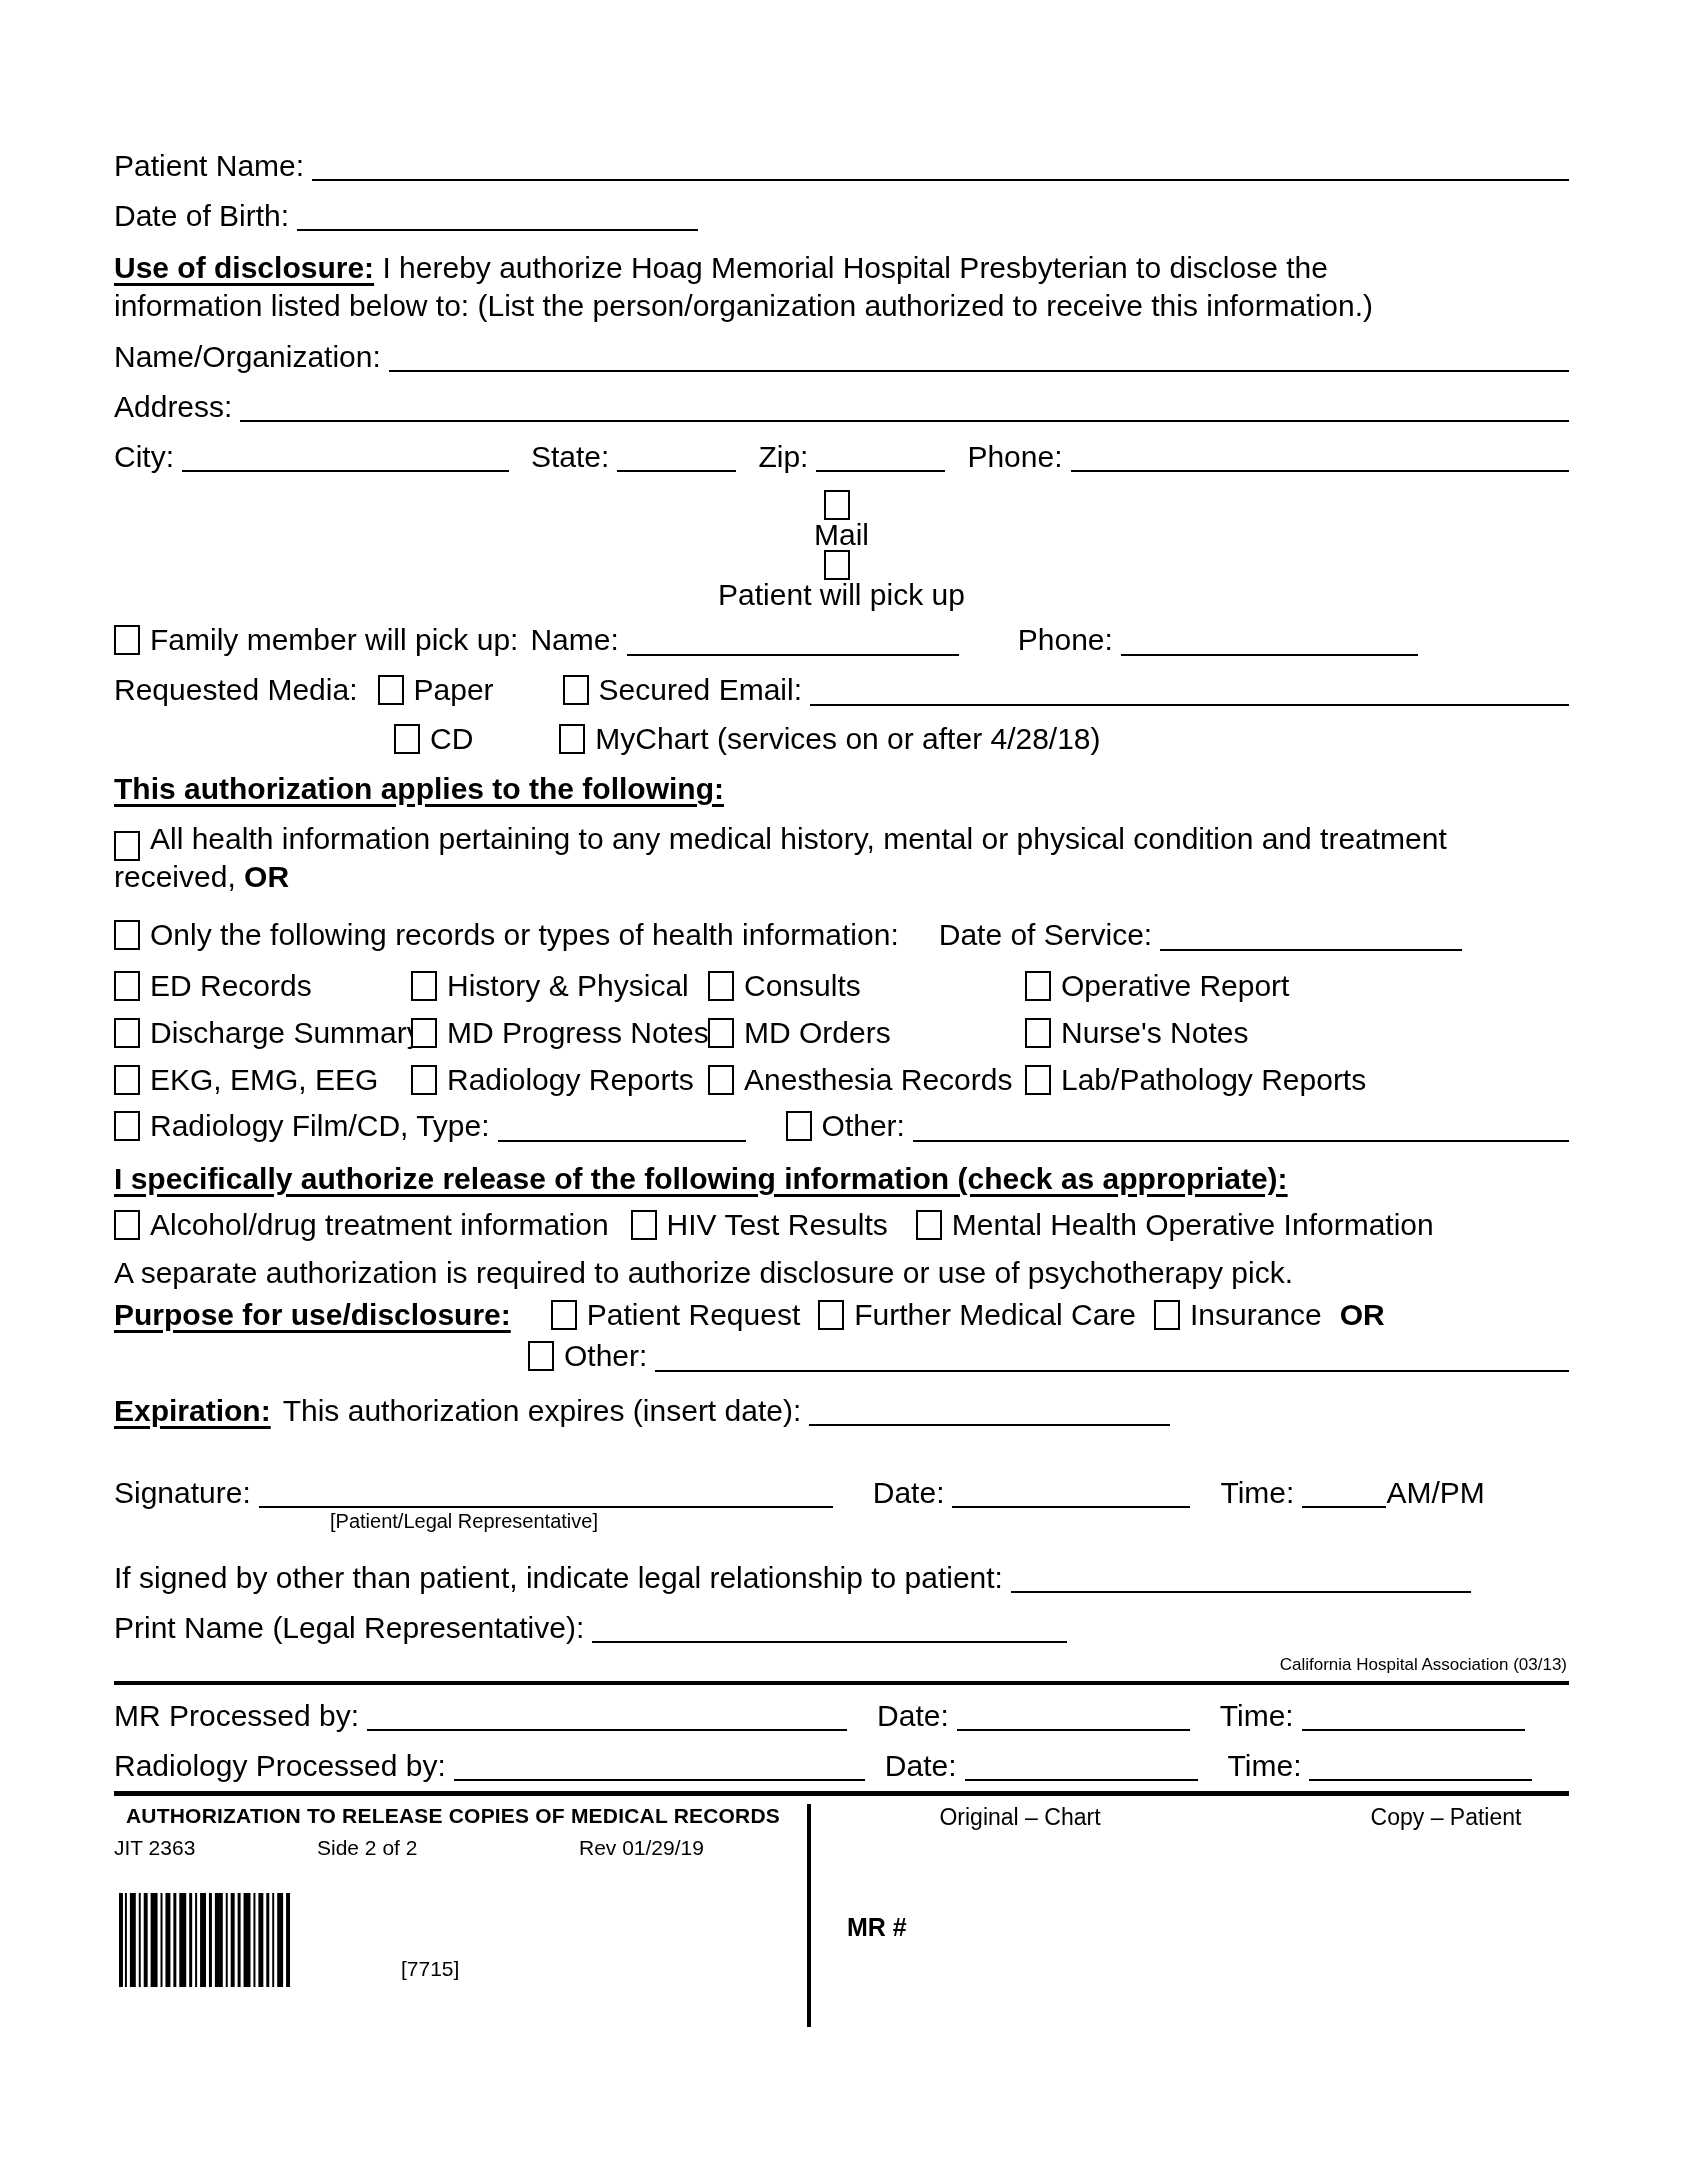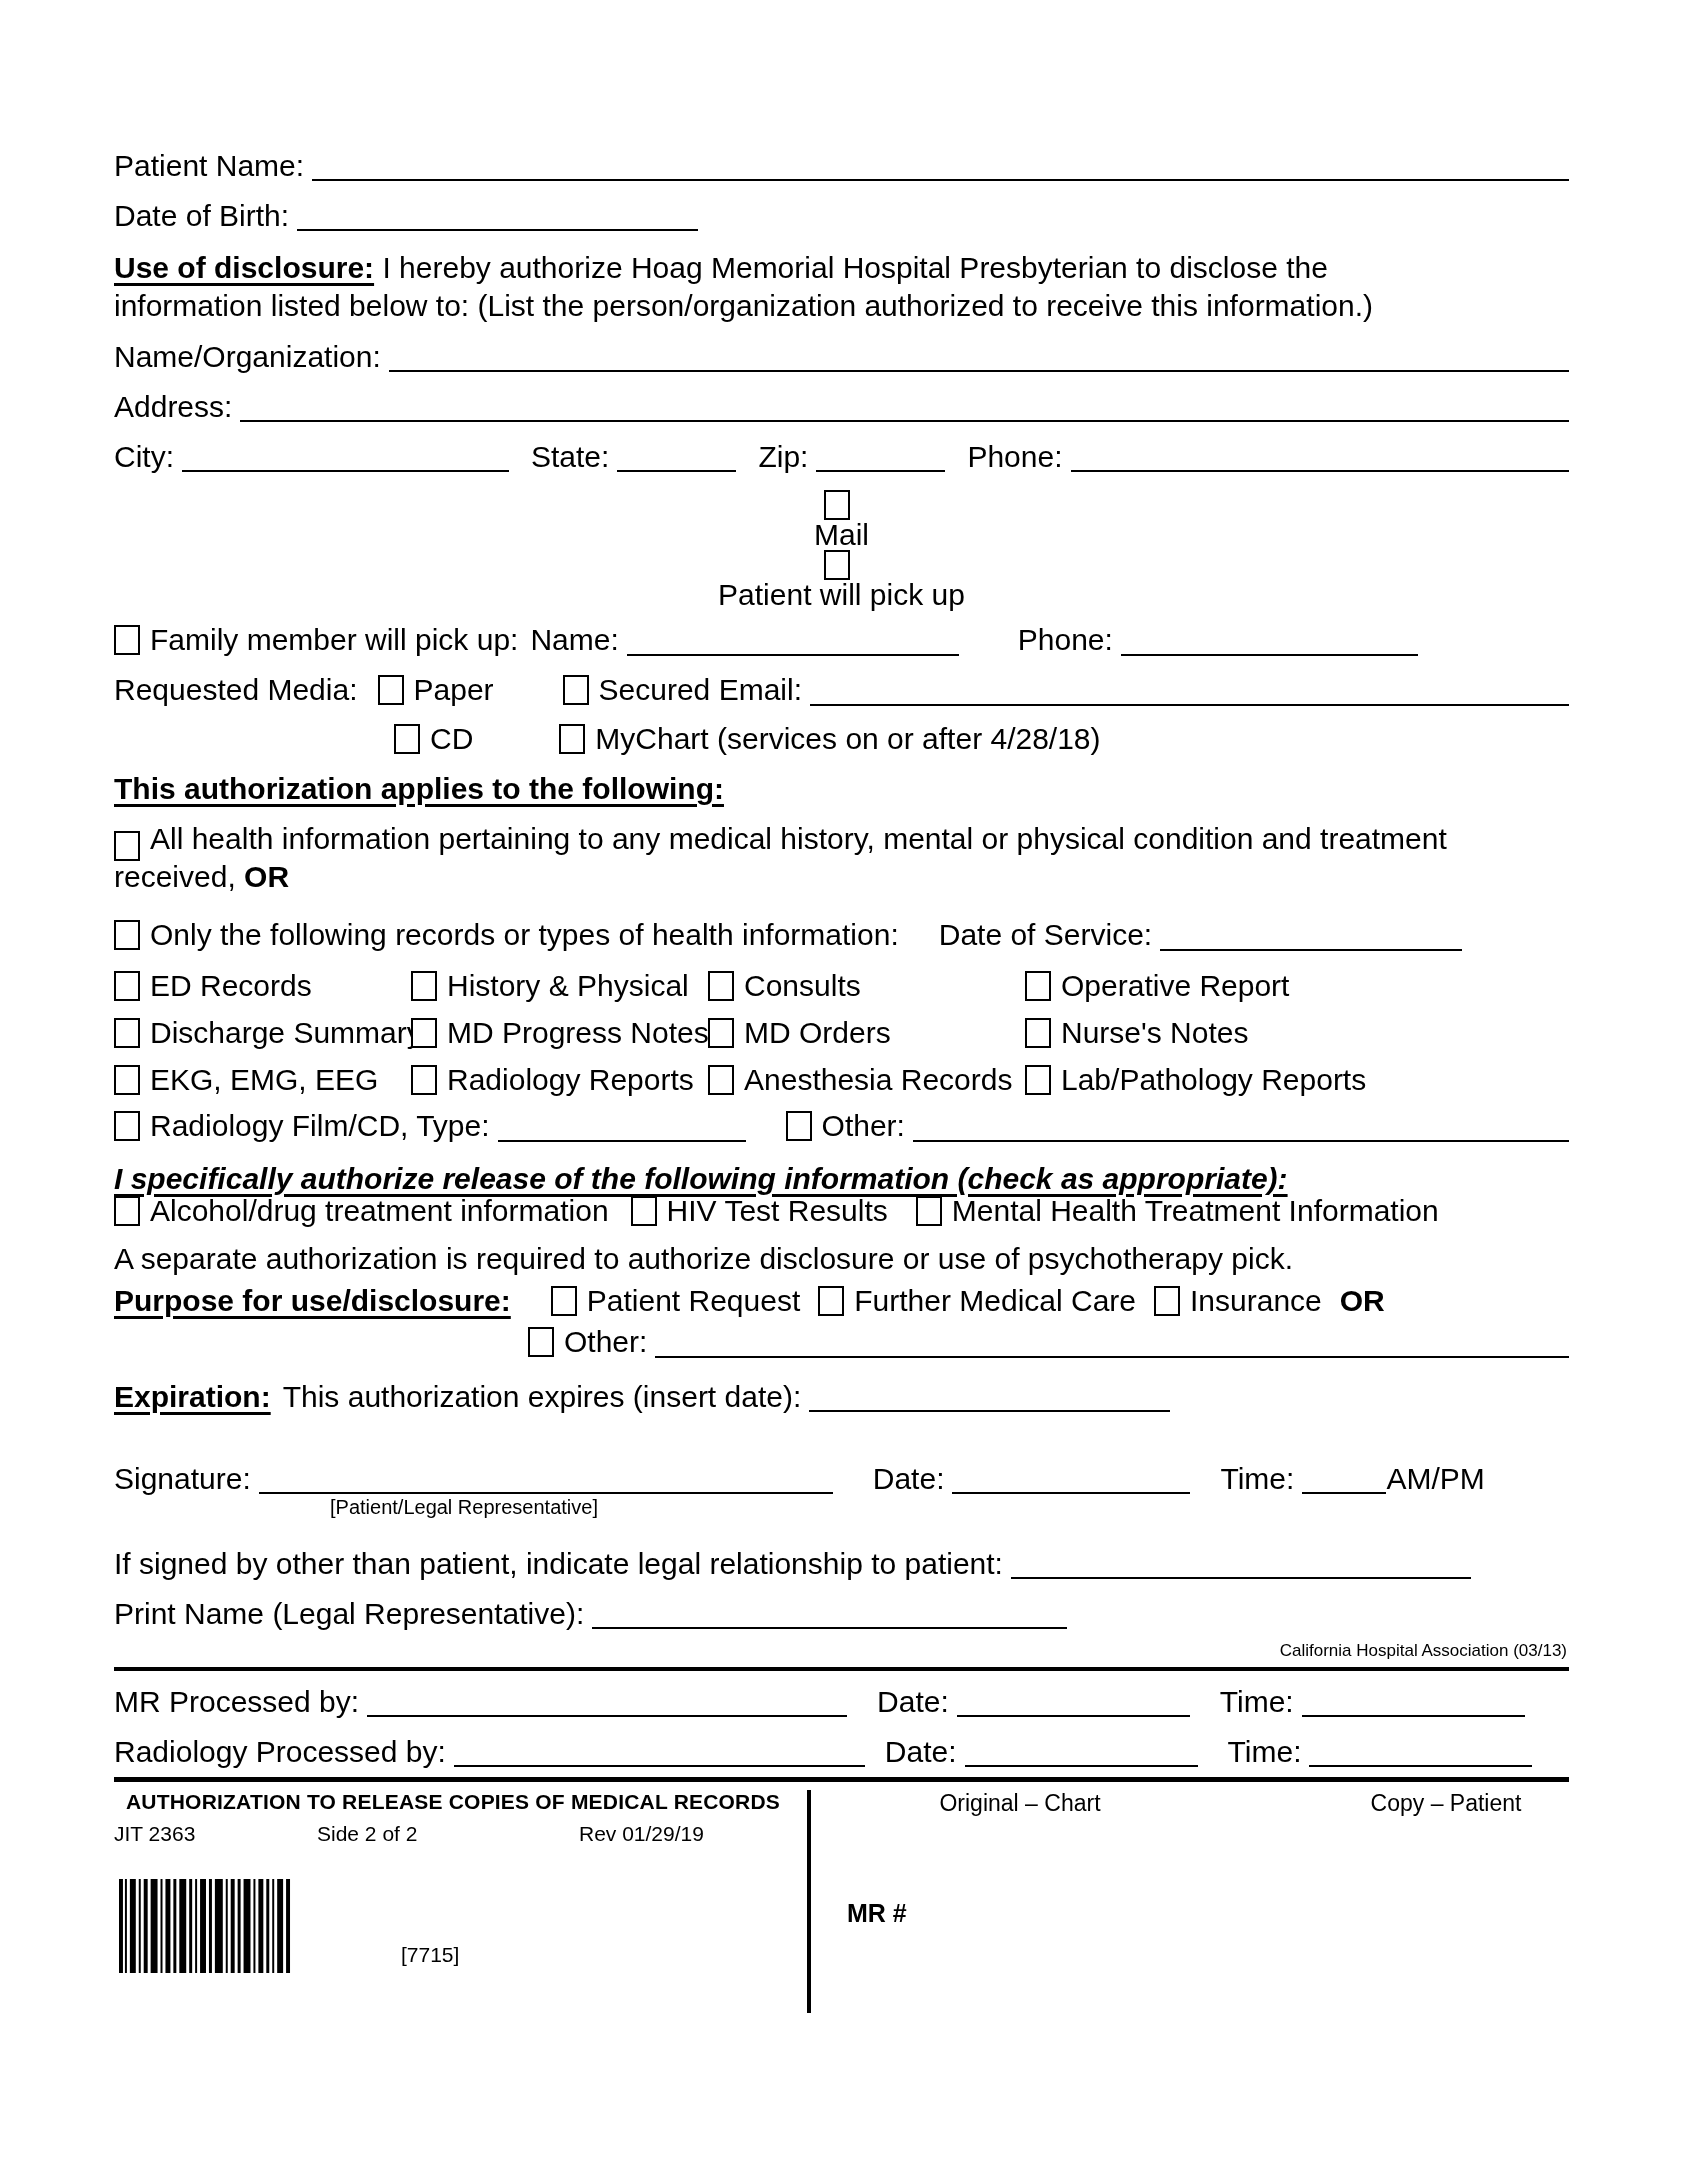--- a/index.html
+++ b/index.html
@@ -355,33 +355,33 @@
   <div class="row" style="align-items:center; margin-top:13px;">
     <span class="cb" style="margin-right:10px;"></span>
     <span class="lbl">Radiology Film/CD, Type:</span>
     <span class="fill w-radtype"></span>
     <span style="width:40px;"></span>
     <span class="cb" style="margin-right:10px;"></span>
     <span class="lbl">Other:</span>
     <span class="fill"></span>
   </div>
 
-  <div class="sec-head" style="margin-top:20px; margin-bottom:0;font-style:italic;">
+  <div class="sec-head" style="margin-top:20px; margin-bottom:14px;">
     <span class="u">I specifically authorize release of the following information (check as appropriate):</span>
   </div>
 
   <div class="cbrow">
     <span class="cb"></span>
     <span>Alcohol/drug treatment information</span>
     <span style="width:22px;"></span>
     <span class="cb"></span>
     <span>HIV Test Results</span>
     <span style="width:28px;"></span>
     <span class="cb"></span>
-    <span>Mental Health Treatment Information</span>
+    <span>Mental Health Operative Information</span>
   </div>
 
   <div class="para" style="margin-bottom:8px;">A separate authorization is required to authorize disclosure or use of psychotherapy pick.</div>
 
   <div class="cbrow" style="margin-bottom:10px;">
     <span class="u">Purpose for use/disclosure:</span>
     <span style="width:40px;"></span>
     <span class="cb"></span>
     <span>Patient Request</span>
     <span style="width:18px;"></span>

